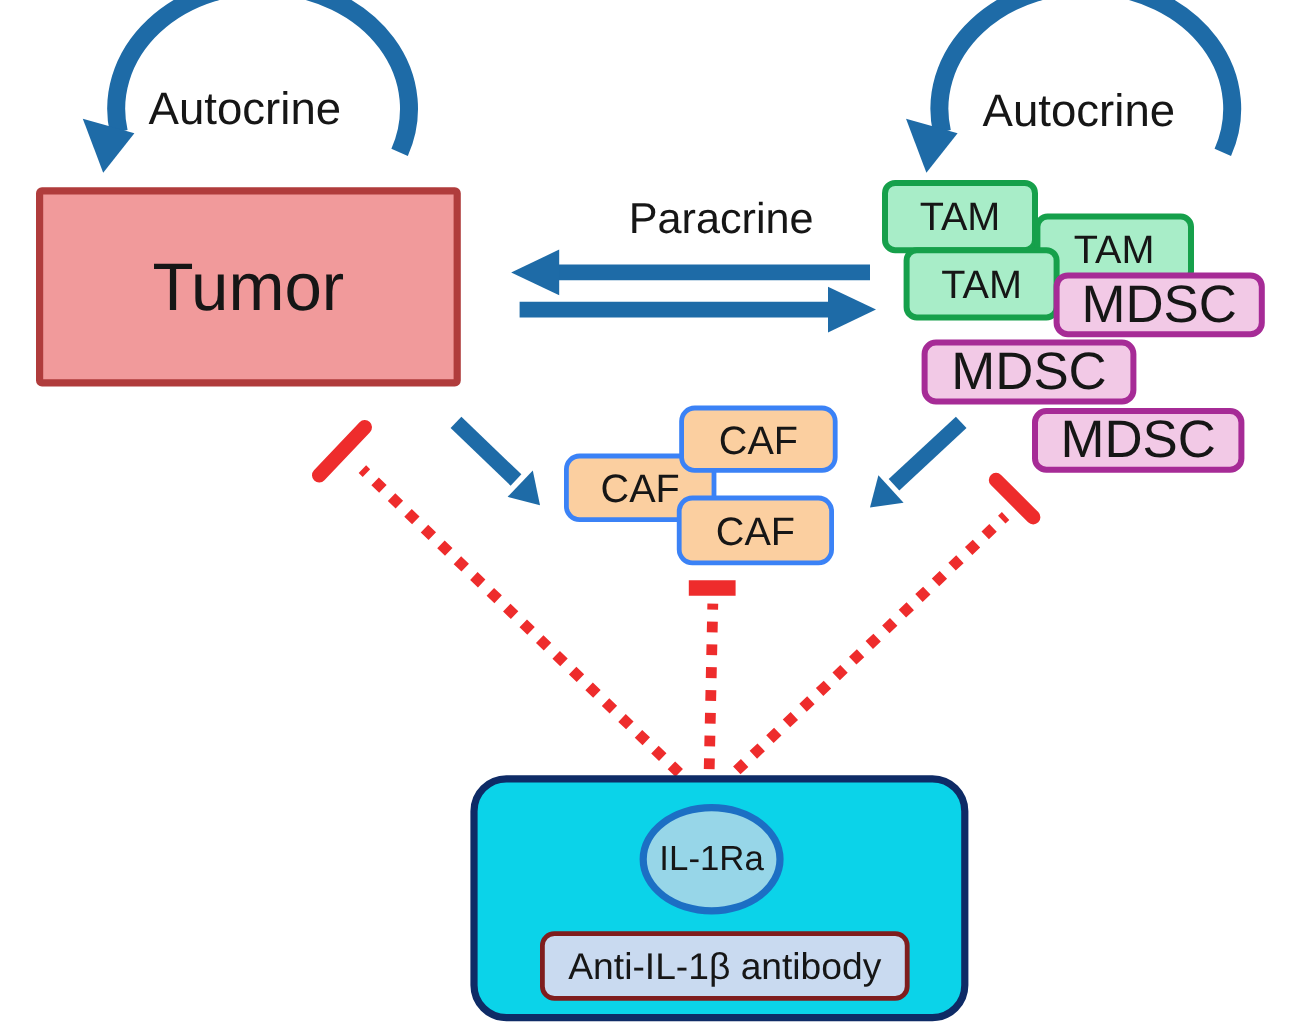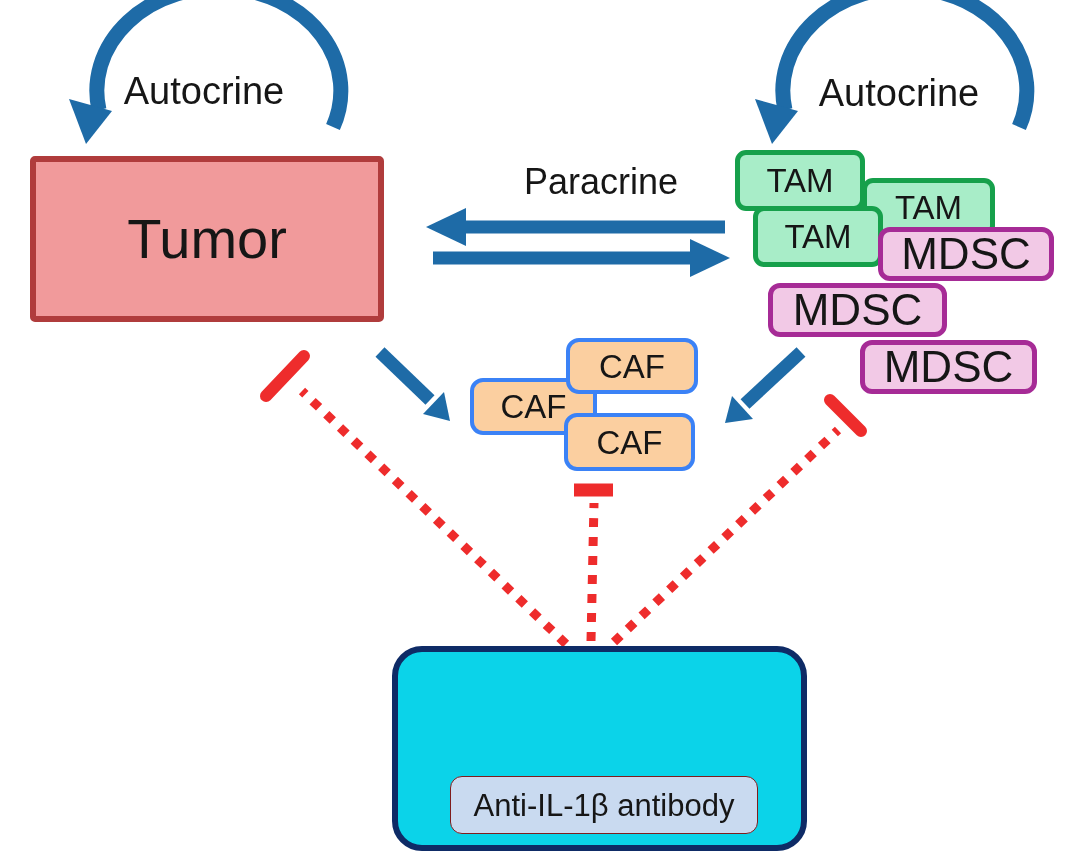--- a/index.html
+++ b/index.html
@@ -11,21 +11,21 @@
   .box{
     position:absolute;box-sizing:border-box;display:flex;align-items:center;justify-content:center;
     text-align:center;line-height:1;color:#161616;
   }
   .tumor{background:#F19A9B;border:6px solid #B03C3C;border-radius:5px;font-size:56px;z-index:2;}
   .tam{background:#A8EDC8;border:5px solid #16A04B;border-radius:11px;font-size:33px;}
   .mdsc{background:#F2C9E6;border:5px solid #A62B96;border-radius:12px;font-size:44px;}
   .caf{background:#FBCFA0;border:4px solid #3b82f6;border-radius:13px;font-size:33px;}
   .therapy{background:#0BD3E9;border:6px solid #0E2B66;border-radius:30px;z-index:1;}
   .il1ra{background:#97D6E8;border:6px solid #1C6FC4;border-radius:50%;font-size:29px;z-index:3;}
-  .antibody{background:#C9DAF0;border:1px solid #7f1d1d;border-radius:12px;font-size:31px;z-index:3;}
+  .antibody{background:#C9DAF0;border:4px solid #7f1d1d;border-radius:12px;font-size:31px;z-index:3;}
   .float-label{position:absolute;text-align:center;line-height:1;z-index:4;}
   .lbl-autocrine{font-size:38px;}
   .lbl-paracrine{font-size:36px;}
 </style>
 </head>
 <body>
 
 <div class="stage">
 
   <svg class="layer" viewBox="0 0 1080 862" aria-hidden="true">
@@ -105,17 +105,20 @@
     <span>CAF</span>
   </div>
   <div class="box caf" style="left:566px;top:338px;width:132px;height:56px;z-index:2;">
     <span>CAF</span>
   </div>
   <div class="box caf" style="left:564px;top:413px;width:131px;height:58px;z-index:3;">
     <span>CAF</span>
   </div>
 
   <div class="box therapy" style="left:392px;top:646px;width:415px;height:205px;"></div>
+  <div class="box il1ra" style="left:533px;top:670px;width:120px;height:92px;">
+    <span>IL-1Ra</span>
+  </div>
   <div class="box antibody" style="left:450px;top:776px;width:308px;height:58px;">
     <span>Anti-IL-1β antibody</span>
   </div>
 
 </div>
 
 </body></html>

